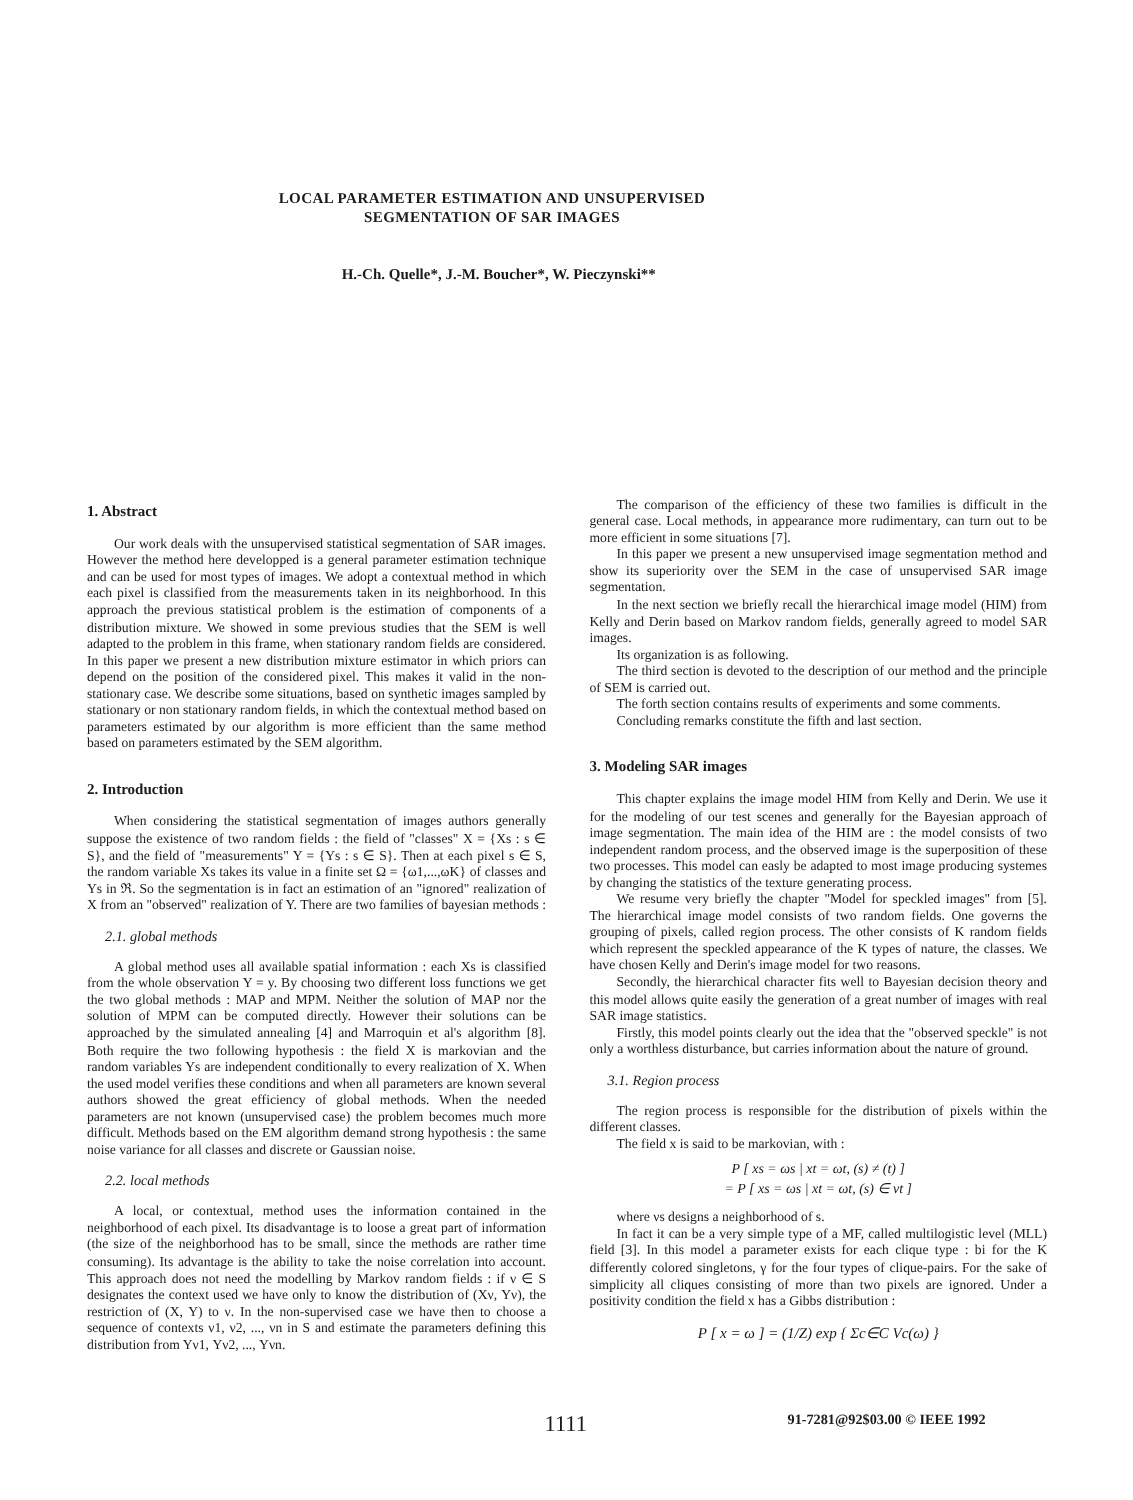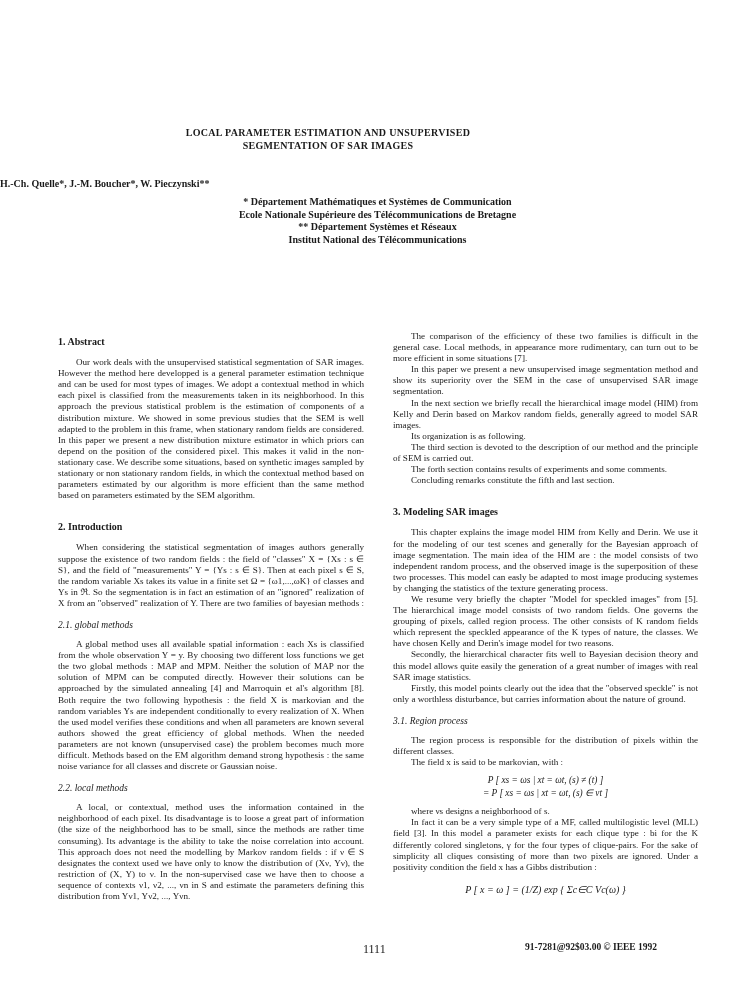--- a/index.html
+++ b/index.html
@@ -3,62 +3,56 @@
 <meta charset="utf-8">
 <style>
   html, body { margin: 0; padding: 0; background: #ffffff; }
   body { width: 755px; height: 1000px; position: relative; overflow: hidden;
          font-family: "DejaVu Serif", "Liberation Serif", serif; color: #1a1a1a; }
   .page { position: absolute; left: 0; top: 0; width: 755px; height: 1000px; }
 
   .title { position: absolute; top: 126px; left: 0; width: 656px; text-align: center;
            font-family: "Liberation Serif", serif; font-weight: bold; font-size: 10px;
            letter-spacing: 0.3px; line-height: 13px; }
-  .authors { position: absolute; top: 178px; left: 0; width: 665px; 
+  .authors { position: absolute; top: 178px; left: 0; width: 665px; text-align: center;
              font-family: "Liberation Serif", serif; font-weight: bold; font-size: 10px; }
   .affil { position: absolute; top: 196px; left: 0; width: 755px; text-align: center;
            font-family: "Liberation Serif", serif; font-weight: bold; font-size: 10px; line-height: 12.5px; }
   .affil div { white-space: nowrap; }
 
   .col { position: absolute; font-family: "Liberation Serif", serif; font-size: 9.1px;
          line-height: 11.1px; text-align: justify; }
   .col.left { left: 58px; top: 336px; width: 306px; }
   .col.right { left: 393px; top: 331px; width: 305px; }
 
   .sec { font-weight: bold; font-size: 10px; margin: 0 0 10px 0; }
-  .subsec { font-style: italic; font-size: 9.5px; margin: 0 0 8px 0; }
+  .subsec { font-style: italic; font-size: 9.5px; margin: 0 0 8px 12px; }
   p { margin: 0; text-indent: 18px; }
   p.noind { text-indent: 0; }
   .gap-l { height: 20px; }
   .gap-m { height: 11px; }
 
   .eq { text-align: center; font-style: italic; font-size: 9.3px; line-height: 13px; margin: 6px 0 6px 0; }
   .eq.gibbs { margin-top: 10px; font-size: 10px; }
 
-  .pagenum { position: absolute; left: 363px; top: 942px; font-family: "Liberation Serif", serif; font-size: 12px; }
+  .pagenum { position: absolute; left: 363px; top: 942px; font-family: "Liberation Serif", serif; font-size: 15px; }
   .copyright { position: absolute; left: 525px; top: 942px; font-family: "Liberation Serif", serif; font-size: 9.5px; font-weight: bold; }
 </style>
 </head>
 <body>
 
 <div class="page">
 
   <div class="title">
     <div>LOCAL PARAMETER ESTIMATION AND UNSUPERVISED</div>
     <div>SEGMENTATION OF SAR IMAGES</div>
   </div>
 
   <div class="authors">H.-Ch. Quelle*, J.-M. Boucher*, W. Pieczynski**</div>
 
-  <div class="affil">
-    <div>* Département Mathématiques et Systèmes de Communication</div>
-    <div>Ecole Nationale Supérieure des Télécommunications de Bretagne</div>
-    <div>** Département Systèmes et Réseaux</div>
-    <div>Institut National des Télécommunications</div>
-  </div>
 
   <div class="col left">
     <div class="sec">1.  Abstract</div>
     <p>Our work deals with the unsupervised statistical segmentation of SAR images. However the method here developped is a general parameter estimation technique and can be used for most types of images. We adopt a contextual method in which each pixel is classified from the measurements taken in its neighborhood. In this approach the previous statistical problem is the estimation of components of a distribution mixture. We showed in some previous studies that the SEM is well adapted to the problem in this frame, when stationary random fields are considered. In this paper we present a new distribution mixture estimator in which priors can depend on the position of the considered pixel. This makes it valid in the non-stationary case. We describe some situations, based on synthetic images sampled by stationary or non stationary random fields, in which the contextual method based on parameters estimated by our algorithm is more efficient than the same method based on parameters estimated by the SEM algorithm.</p>
 
     <div class="gap-l"></div>
     <div class="sec">2.  Introduction</div>
     <p>When considering the statistical segmentation of images authors generally suppose the existence of two random fields : the field of "classes" X = {Xs : s ∈ S}, and the field of "measurements" Y = {Ys : s ∈ S}. Then at each pixel s ∈ S, the random variable Xs takes its value in a finite set Ω = {ω1,...,ωK} of classes and Ys in ℜ. So the segmentation is in fact an estimation of an "ignored" realization of X from an "observed" realization of Y. There are two families of bayesian methods :</p>
 
     <div class="gap-m"></div>

